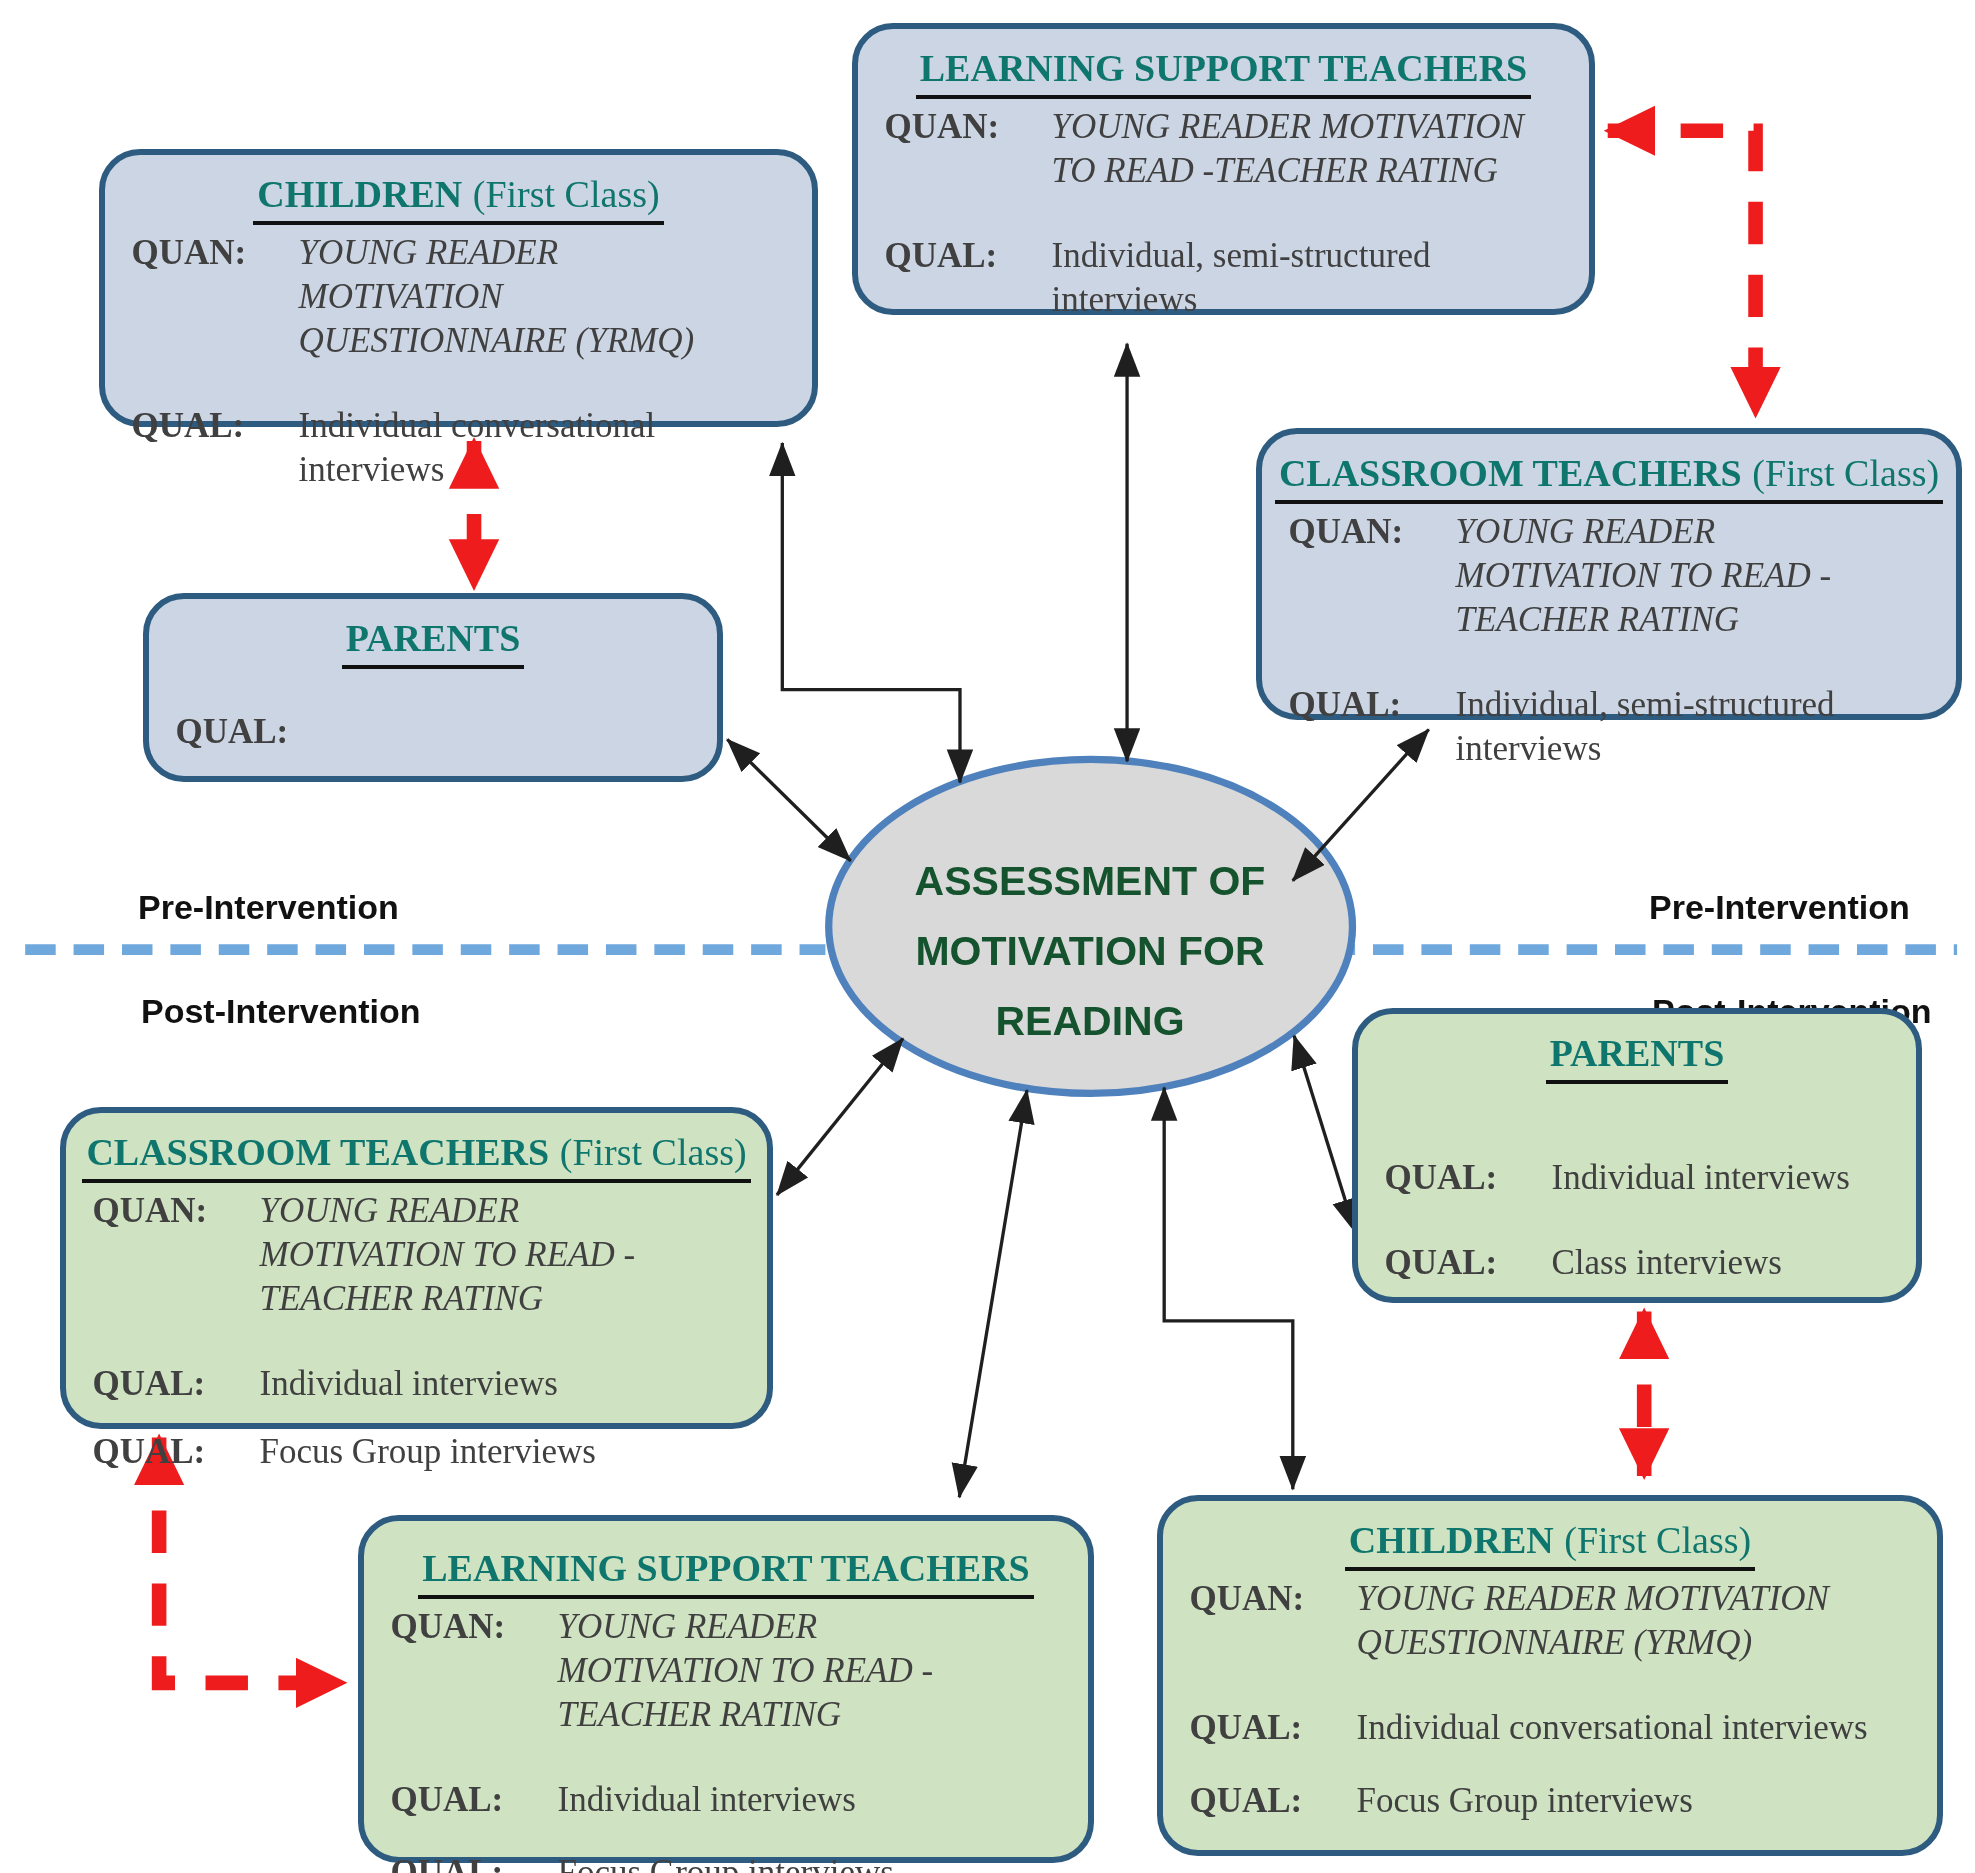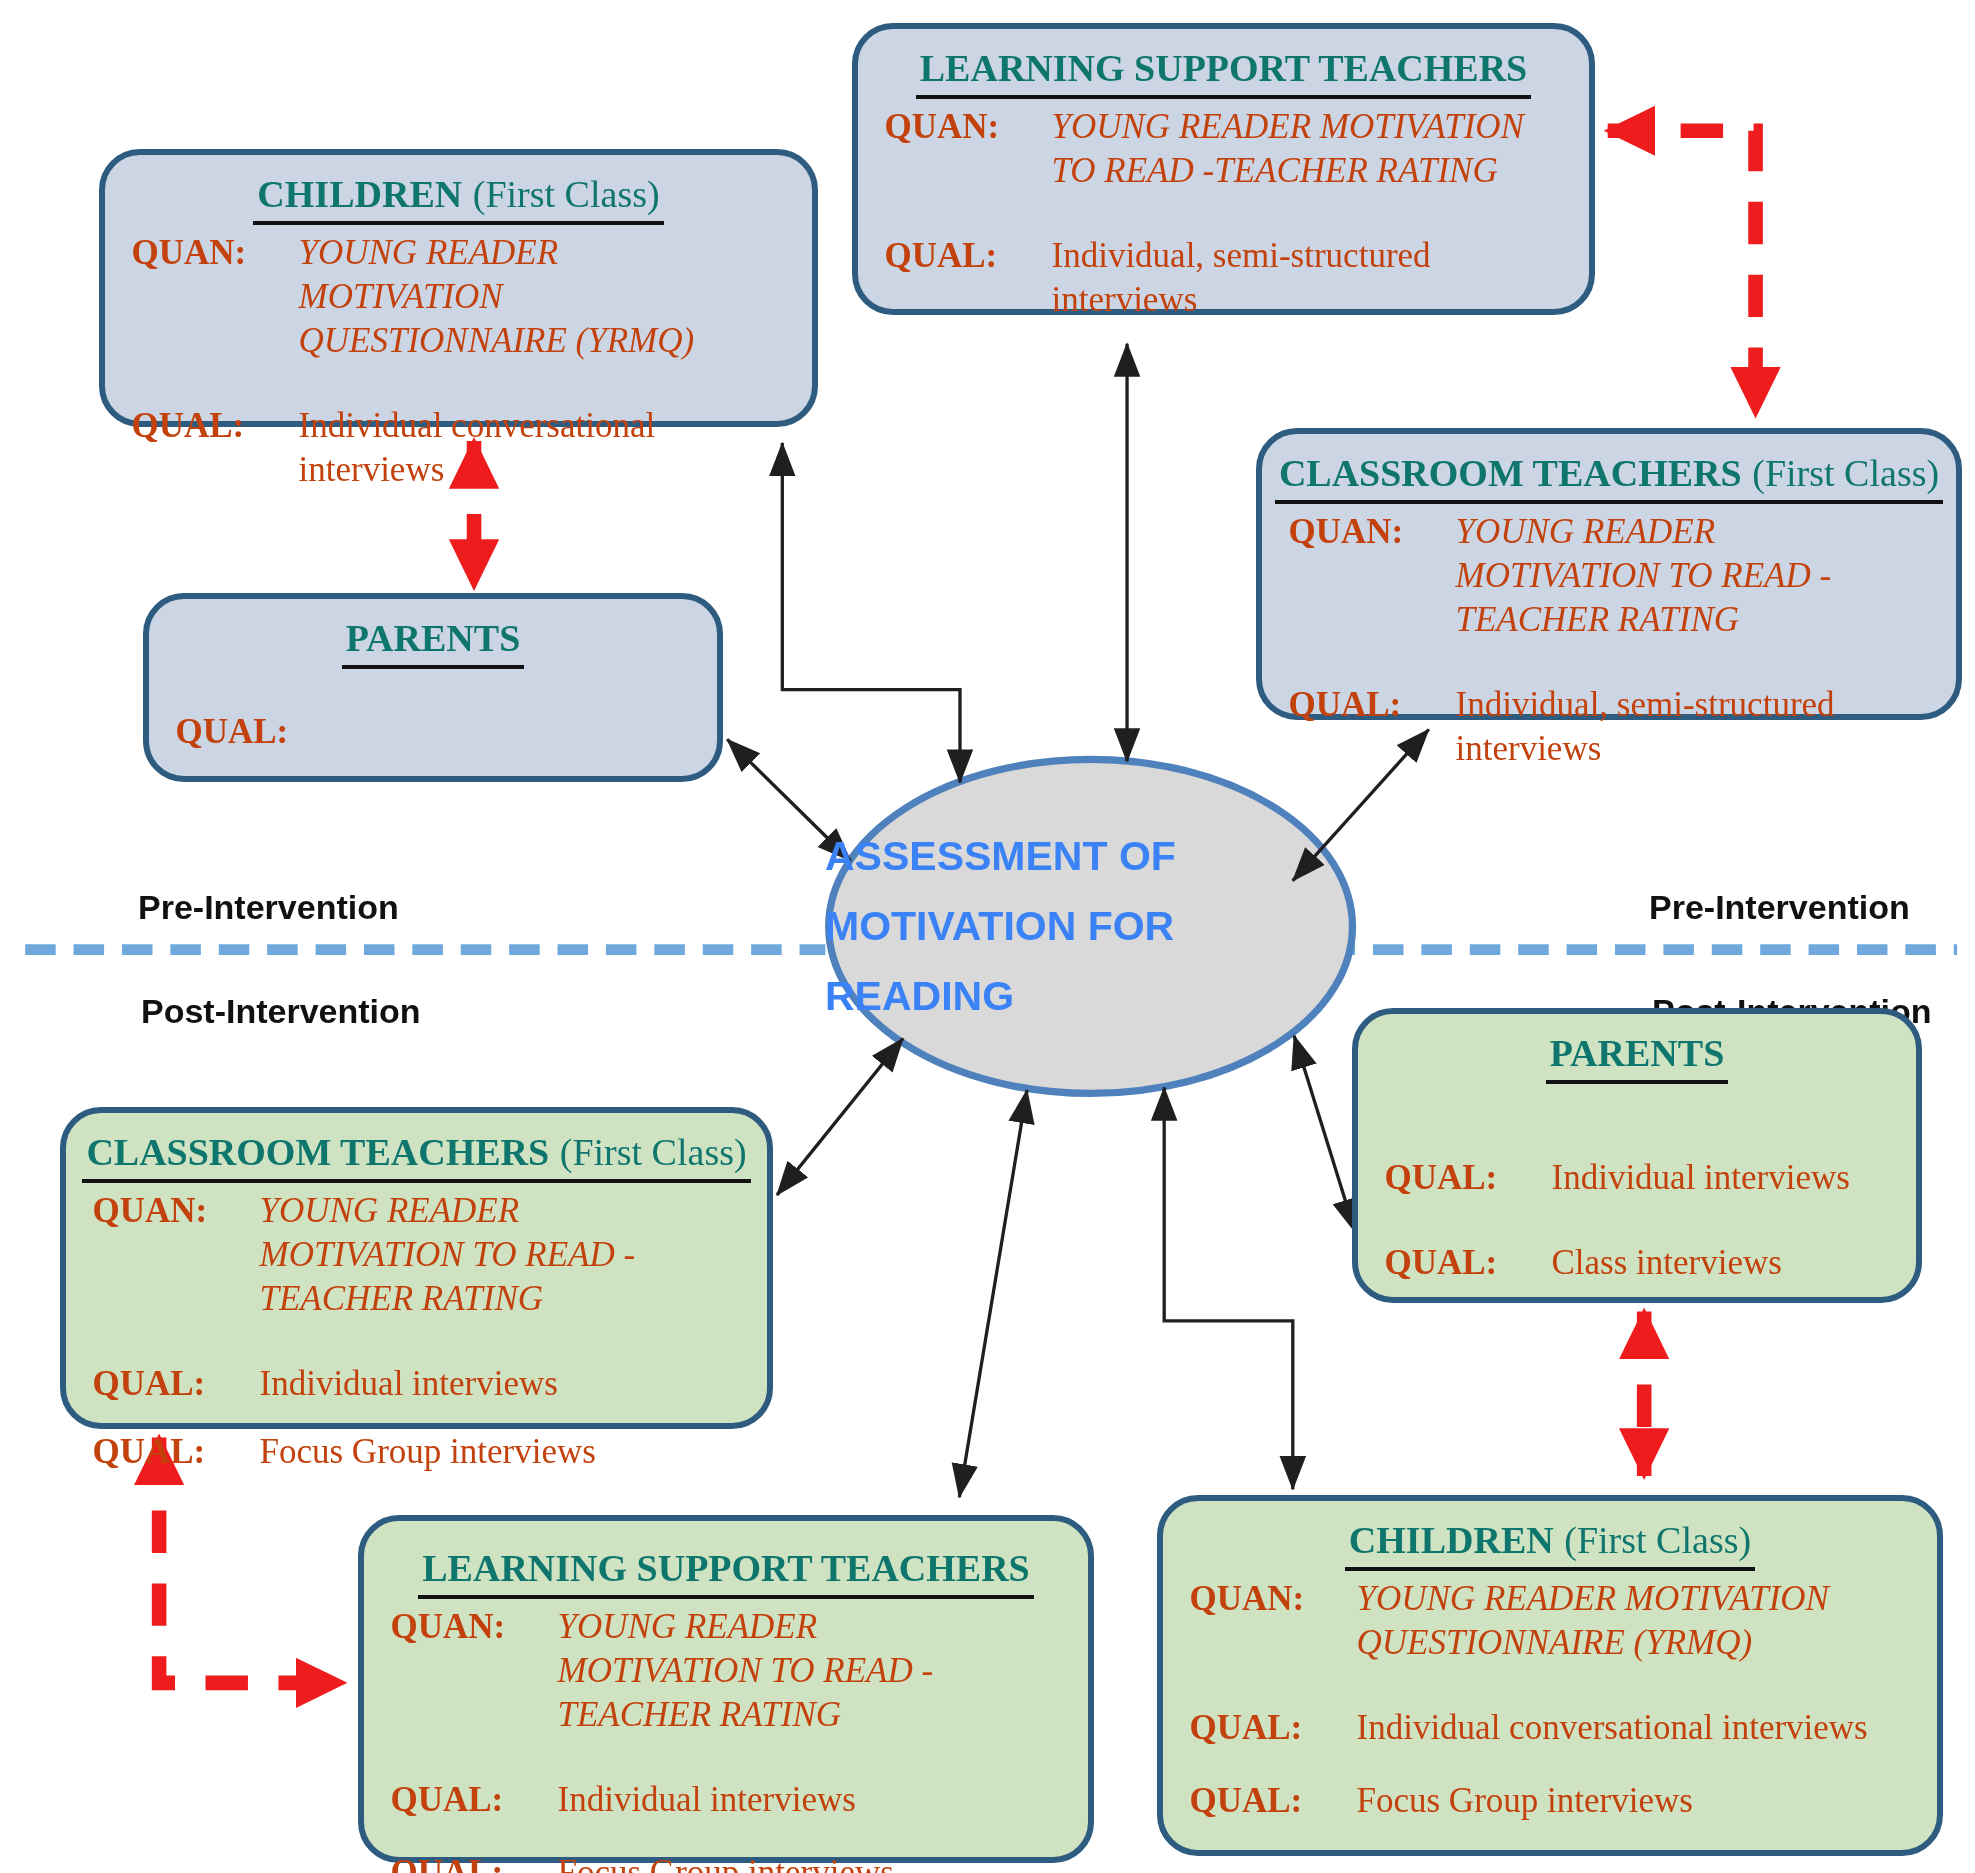--- a/index.html
+++ b/index.html
@@ -8,31 +8,31 @@
   #wires{position:absolute;left:0;top:0;z-index:1;}
   .box{position:absolute;z-index:2;box-sizing:border-box;border:6px solid #2e5b80;border-radius:41px;
        padding-top:17px;}
   .box.blue{background:#ccd5e3;}
   .box.green{background:#cfe2c2;}
   .box-title{text-align:center;font-size:38px;color:#0f766e;white-space:nowrap;}
   .title-underline{display:inline-block;border-bottom:4.6px solid #111;padding:0 4px 5.3px 4px;}
   .title-main{font-weight:bold;}
   .title-suffix{font-weight:normal;margin-left:10.6px;}
   .rows{padding:0 22.5px 0 26.5px;}
-  .row{display:flex;align-items:flex-start;font-size:35px;line-height:44px;color:#c2410c;}
+  .row{display:flex;align-items:flex-start;font-size:35px;line-height:44px;color:#404040;}
   .row .lbl{flex:0 0 167px;font-weight:bold;}
   .row .val{flex:1;}
   .row.quan .val{font-style:italic;}
   .mt-xs{margin-top:5.3px;}
   .mt-sm{margin-top:24px;}
   .mt-md{margin-top:29px;}
   .mt-lg{margin-top:41px;}
   .mt-xl{margin-top:72px;}
-  .center-label{position:absolute;z-index:3;width:530px;left:825px;top:821px;text-align:left;
-       font-family:"Liberation Sans", sans-serif;font-weight:bold;font-size:41px;line-height:70px;color:#3b82f6;}
+  .center-label{position:absolute;z-index:3;width:530px;left:825px;top:846px;text-align:center;
+       font-family:"Liberation Sans", sans-serif;font-weight:bold;font-size:41px;line-height:70px;color:#14532d;}
   .phase-label{position:absolute;z-index:2;font-family:"Liberation Sans", sans-serif;font-weight:bold;
        font-size:34px;color:#111;white-space:nowrap;margin-top:12px;}
 </style>
 </head>
 <body>
 
 <div id="canvas">
 
   <svg id="wires" width="1975" height="1874" viewBox="0 0 2979 2826">
     <defs>

